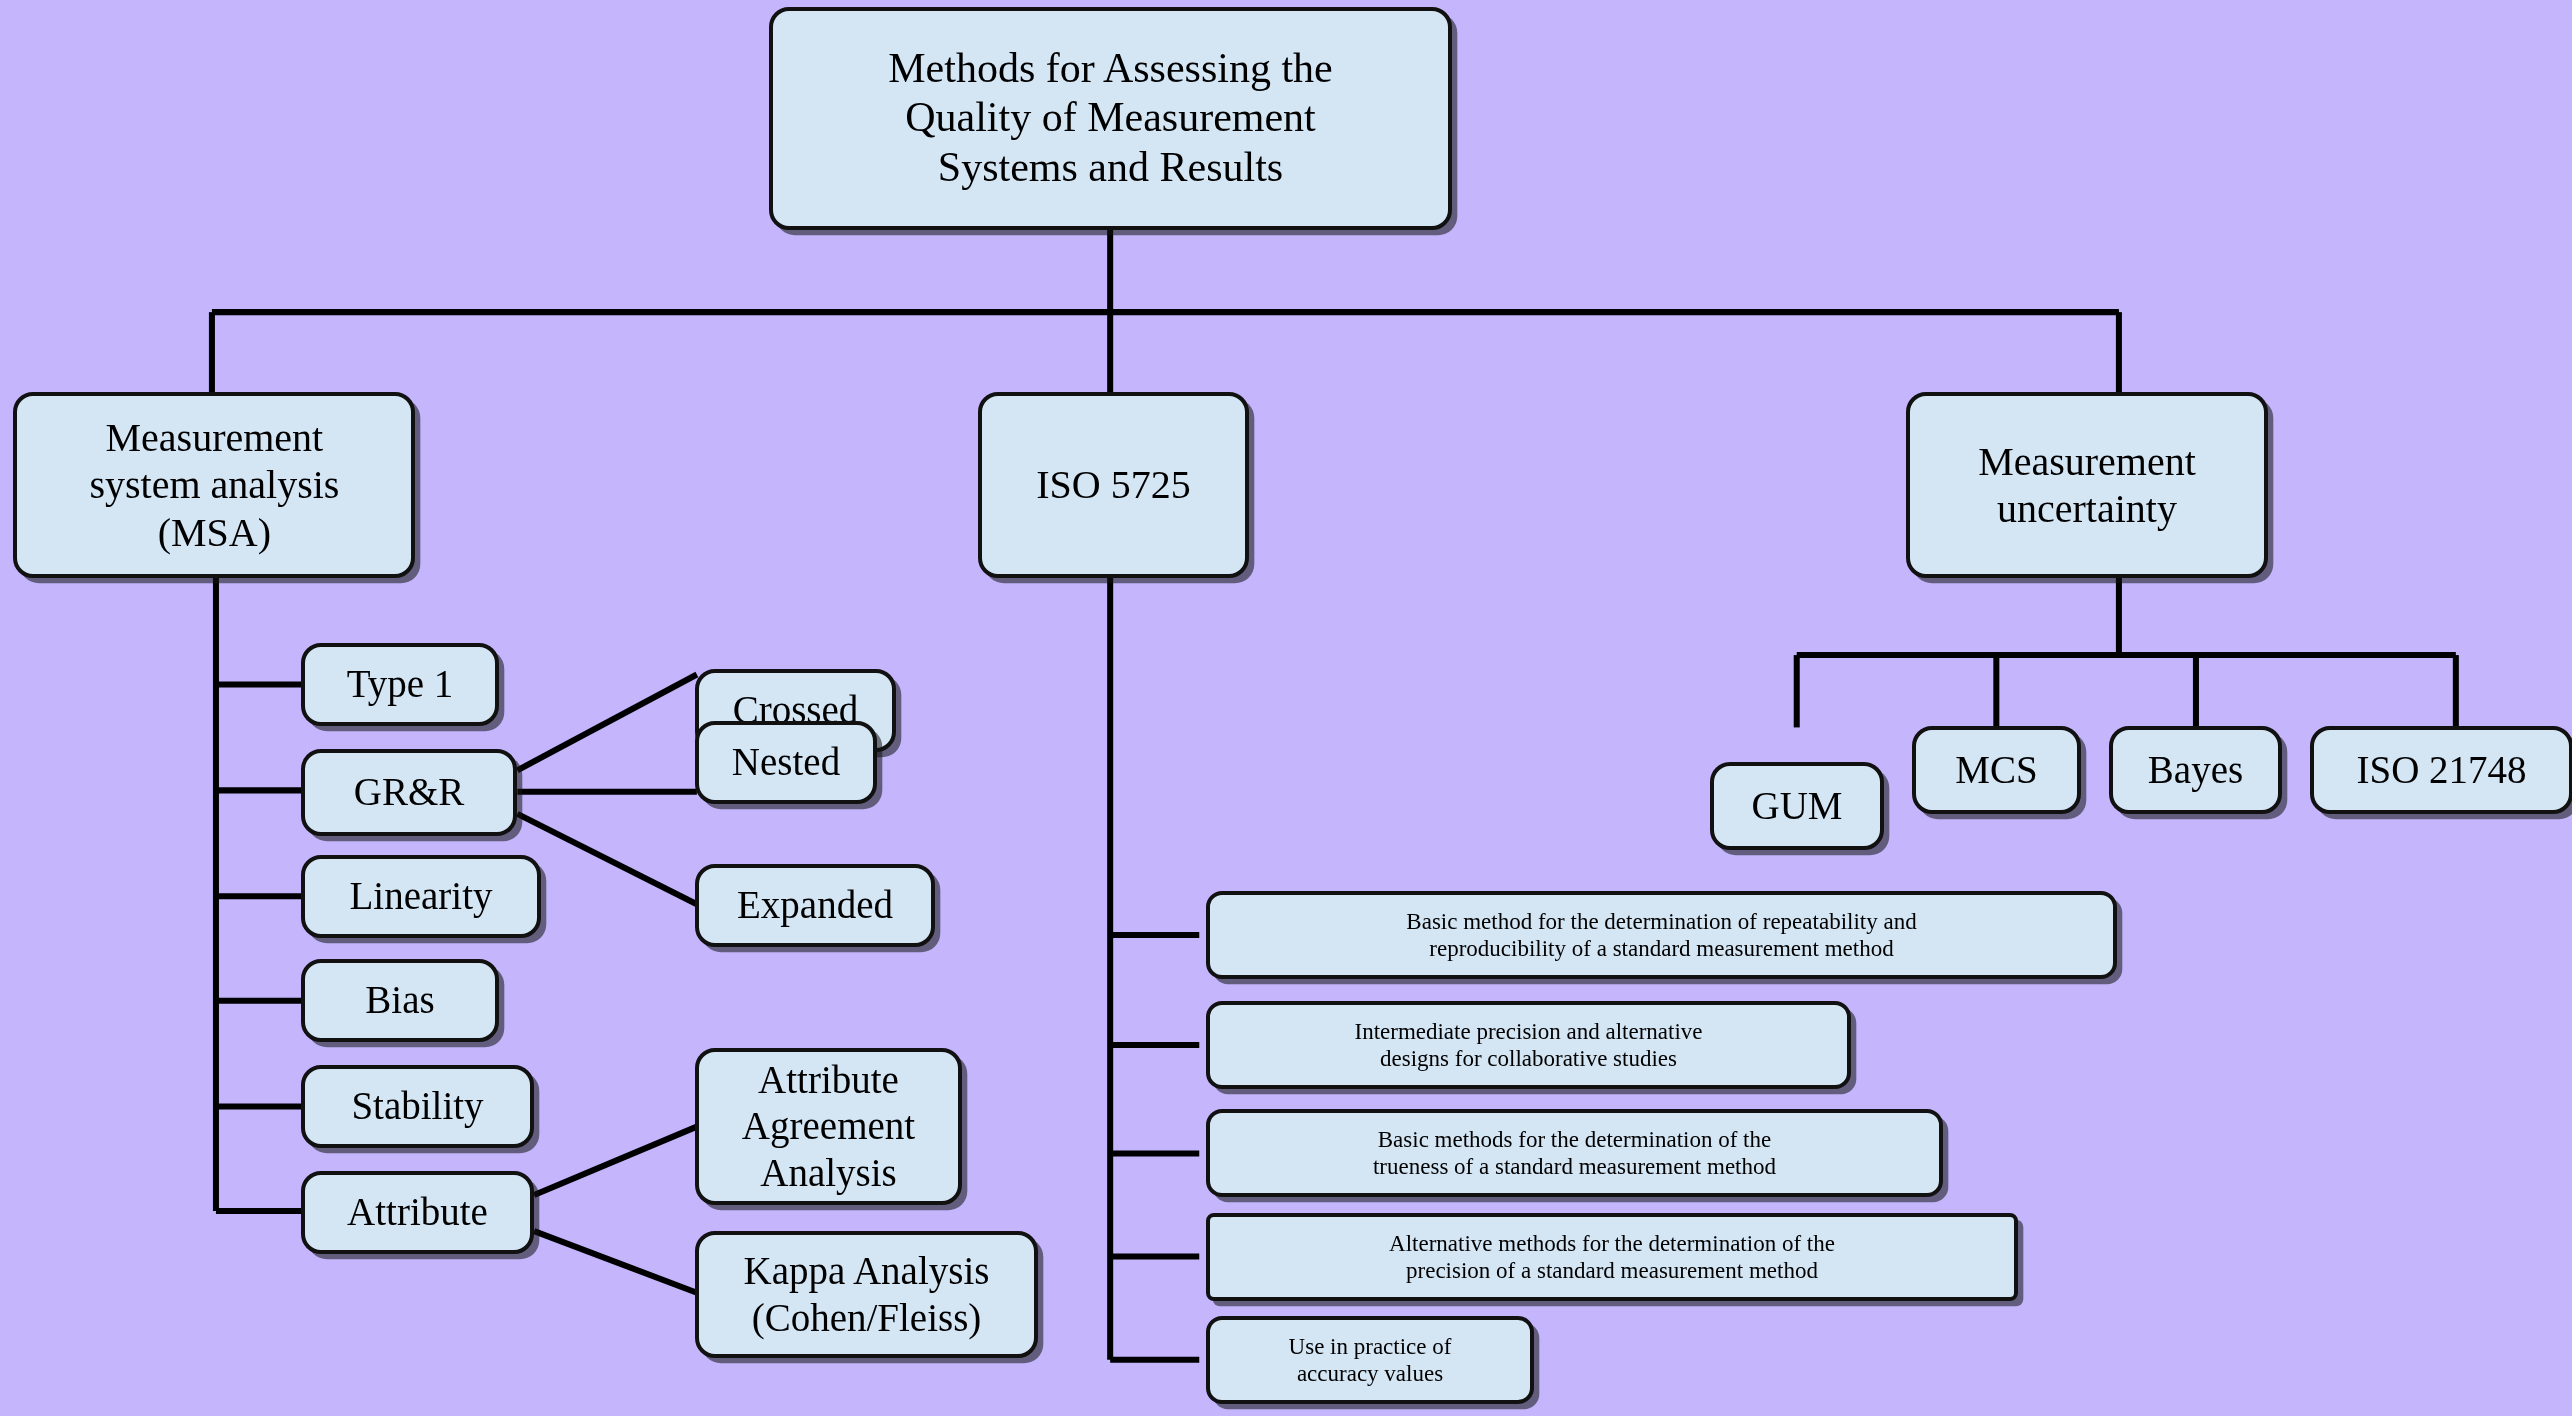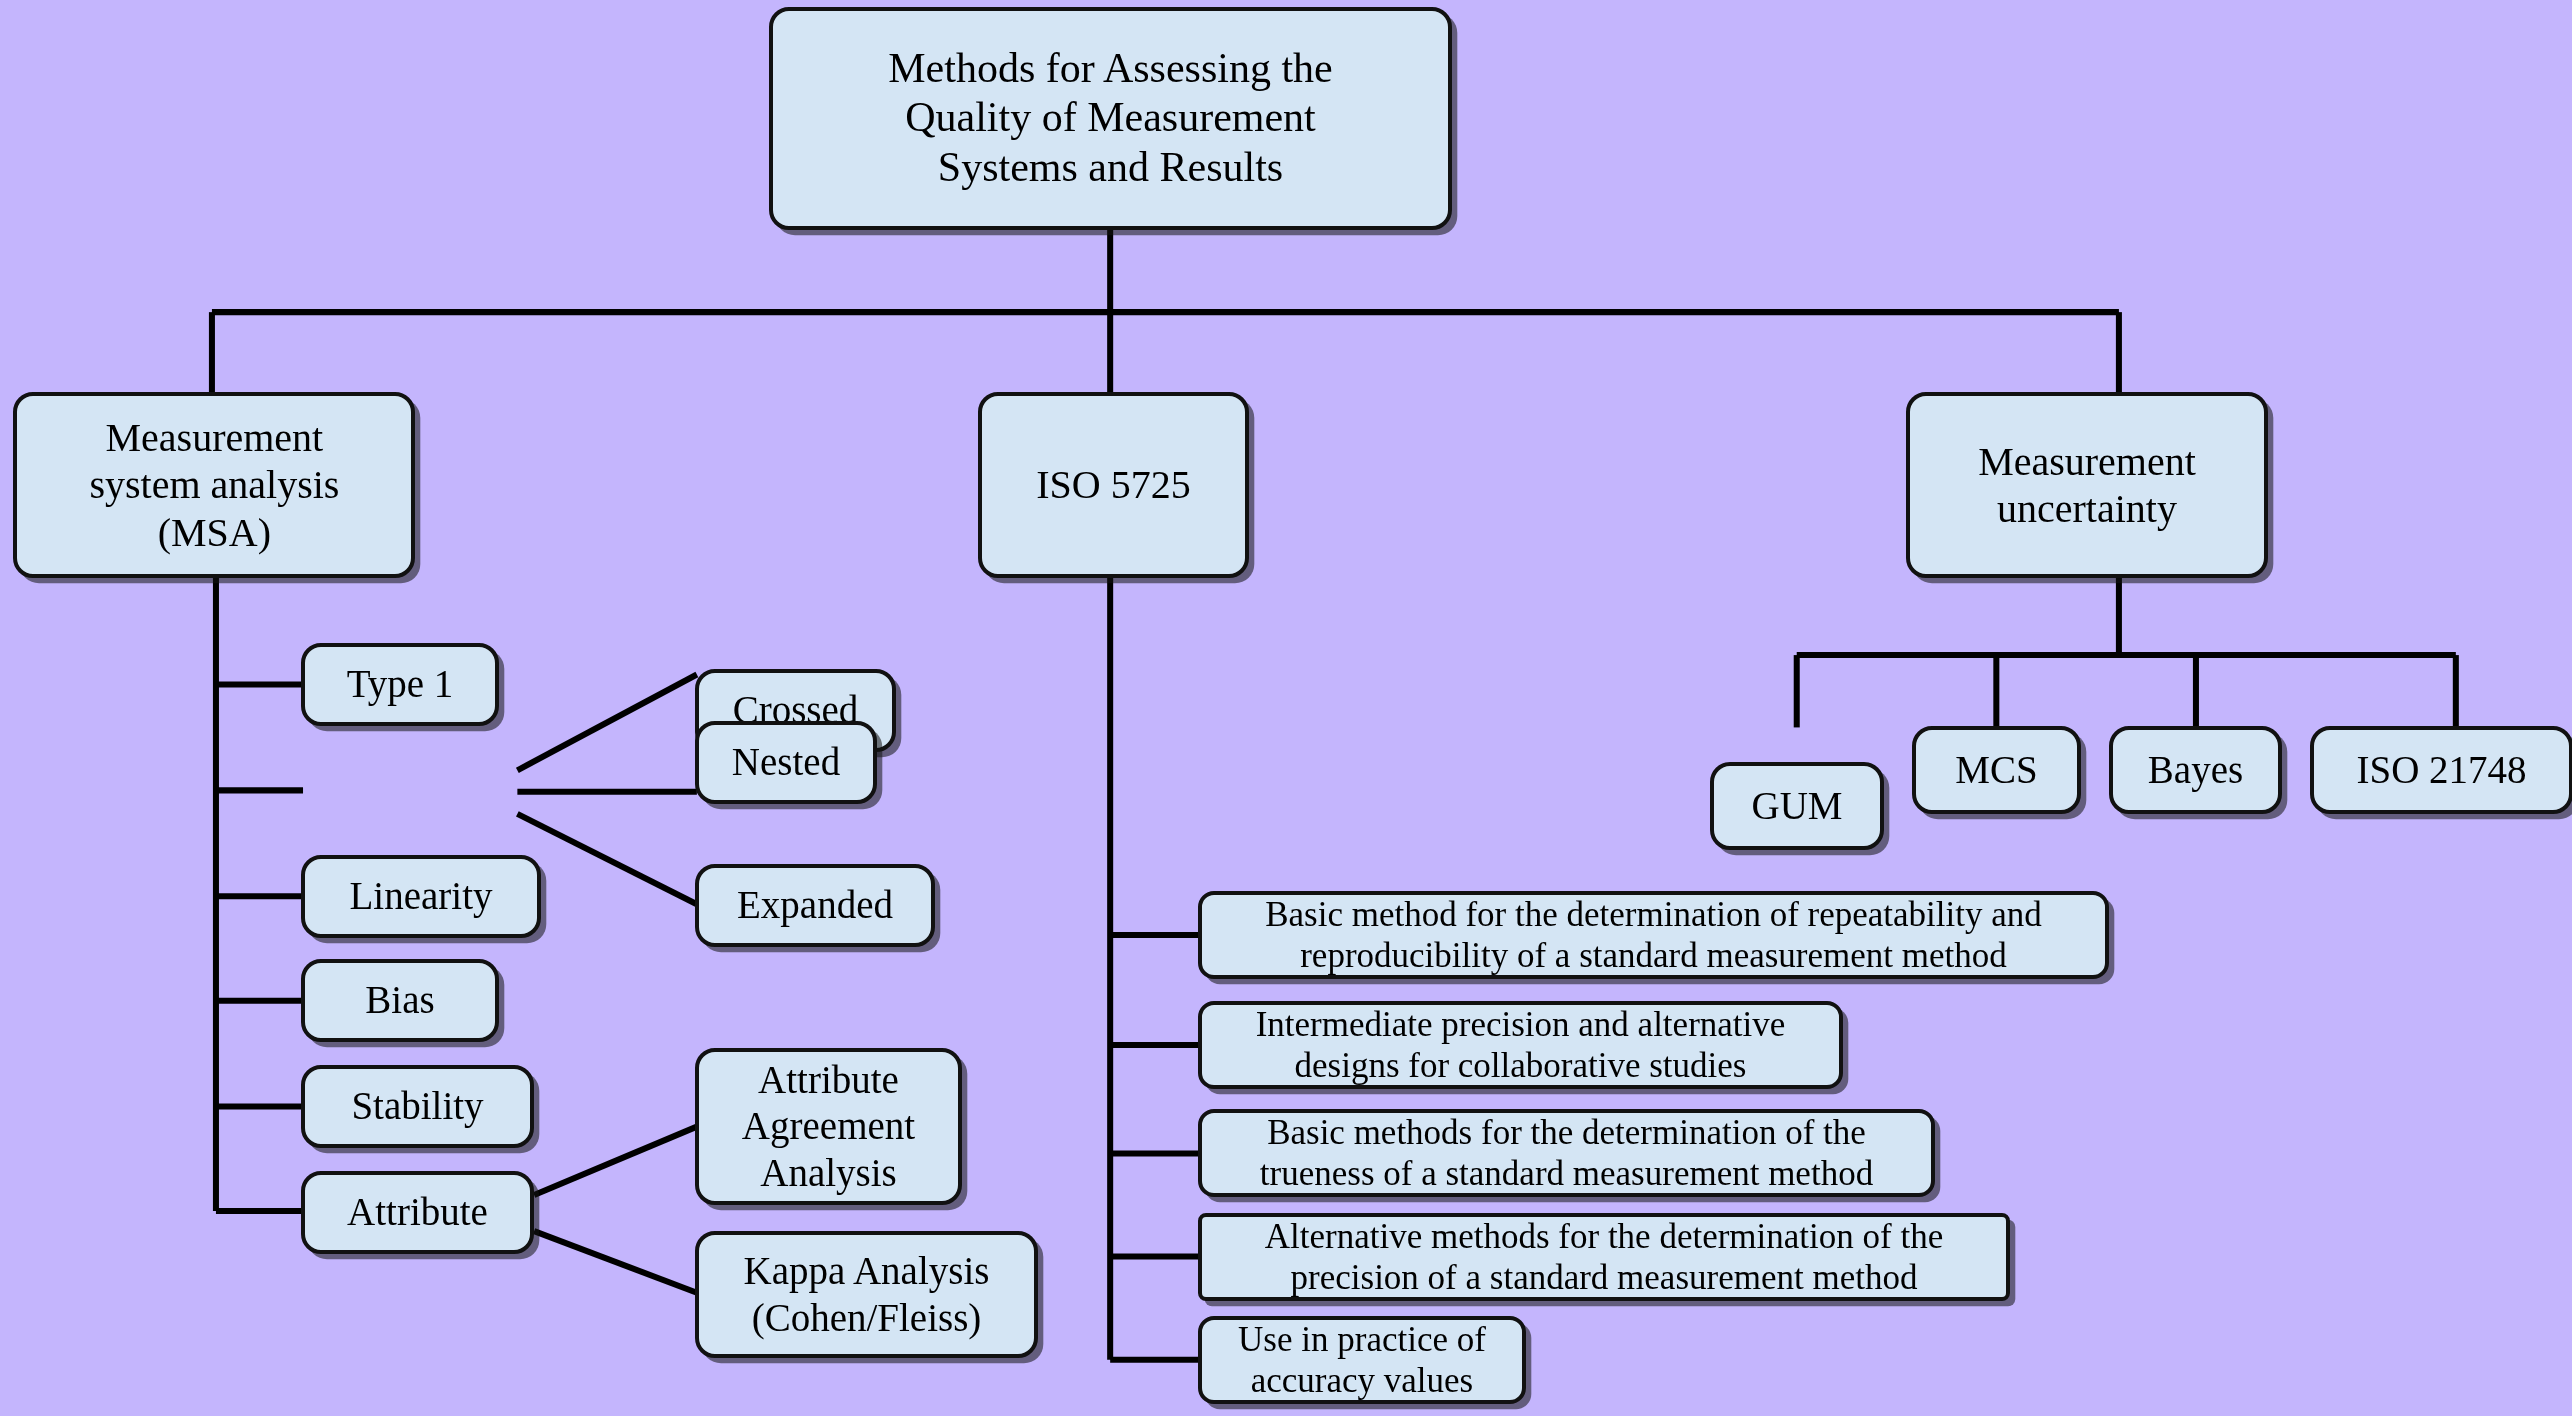--- a/index.html
+++ b/index.html
@@ -19,21 +19,21 @@
     color:#000;
     line-height:1.18;
     box-shadow:6px 6px 0 -0.7px rgba(20,20,20,0.55);
     padding:2.7px 6.7px;
     z-index:5;
   }
   .node span{display:block;white-space:pre-line;}
   .f-root{font-size:42px;}
   .f-l1{font-size:40px;}
   .f-l2{font-size:39px;}
-  .f-small{font-size:35px;}
+  .f-small{font-size:23px;margin-left:8px;}
 </style>
 </head>
 <body>
 
 <div id="stage">
 
   <svg id="wires" viewBox="0 0 3845 2114" xmlns="http://www.w3.org/2000/svg">
     <g stroke="#000000" stroke-width="9" fill="none" stroke-linecap="butt">
 
       <line x1="1657" y1="343" x2="1657" y2="466"></line>
@@ -93,20 +93,23 @@
   </div>
 
   <div class="node f-l1" style="left:1906px; top:392px; width:362px; height:186px;">
     <span>Measurement
 uncertainty</span>
   </div>
 
   <div class="node f-l2" style="left:301px; top:643px; width:198px; height:83px;">
     <span>Type 1</span>
   </div>
+  <div class="node f-l2" style="left:301px; top:749px; width:216px; height:87px;">
+    <span>GR&amp;R</span>
+  </div>
   <div class="node f-l2" style="left:301px; top:855px; width:240px; height:83px;">
     <span>Linearity</span>
   </div>
   <div class="node f-l2" style="left:301px; top:959px; width:198px; height:83px;">
     <span>Bias</span>
   </div>
   <div class="node f-l2" style="left:301px; top:1065px; width:233px; height:83px;">
     <span>Stability</span>
   </div>
   <div class="node f-l2" style="left:301px; top:1171px; width:233px; height:83px;">

